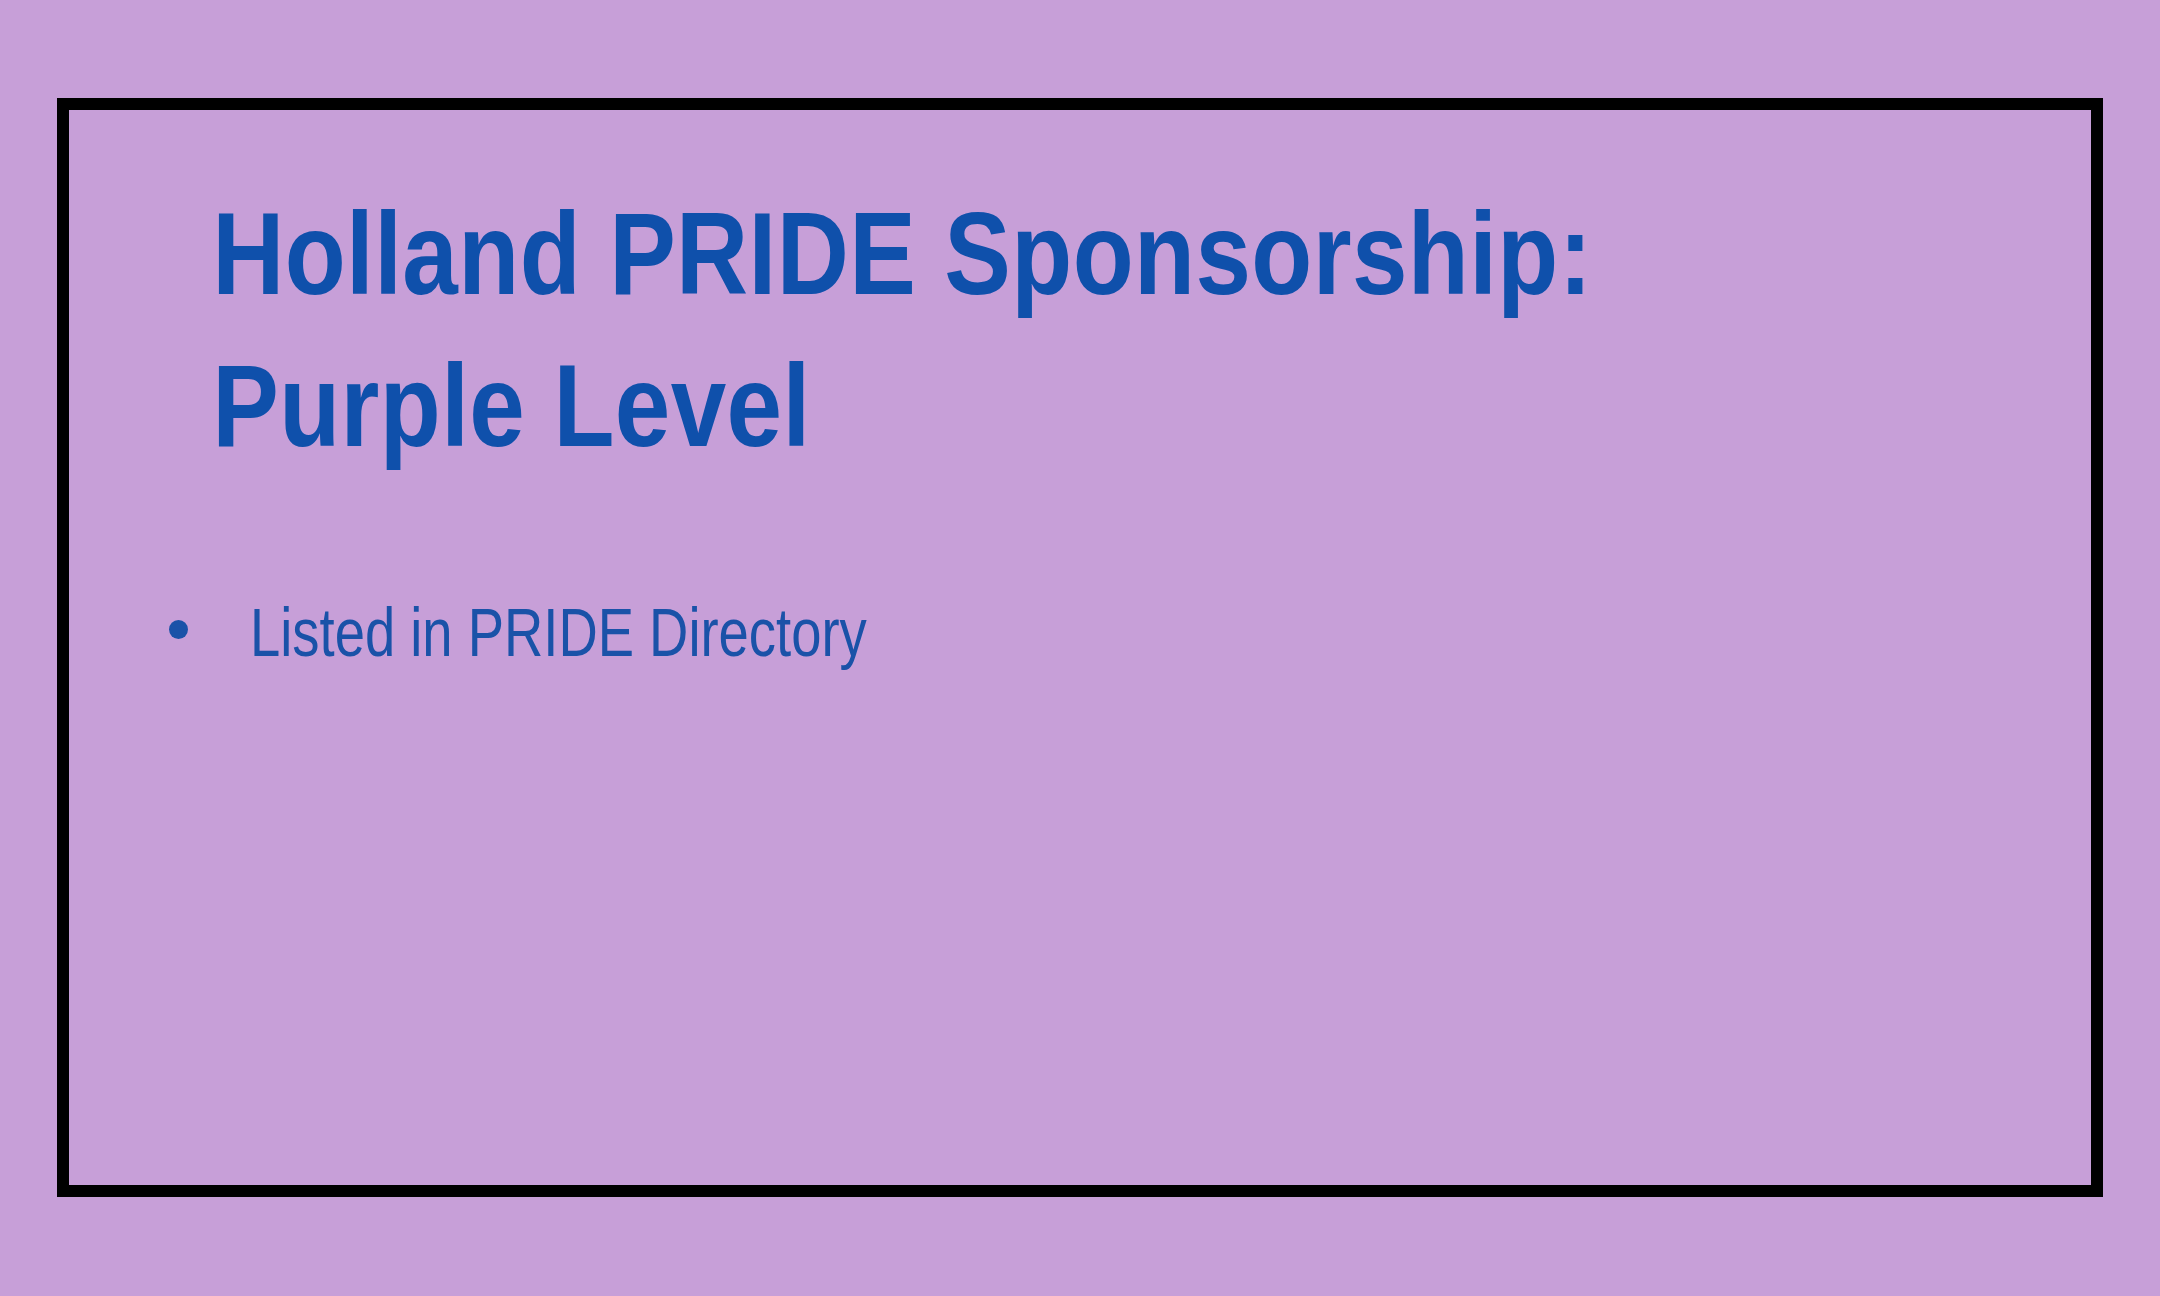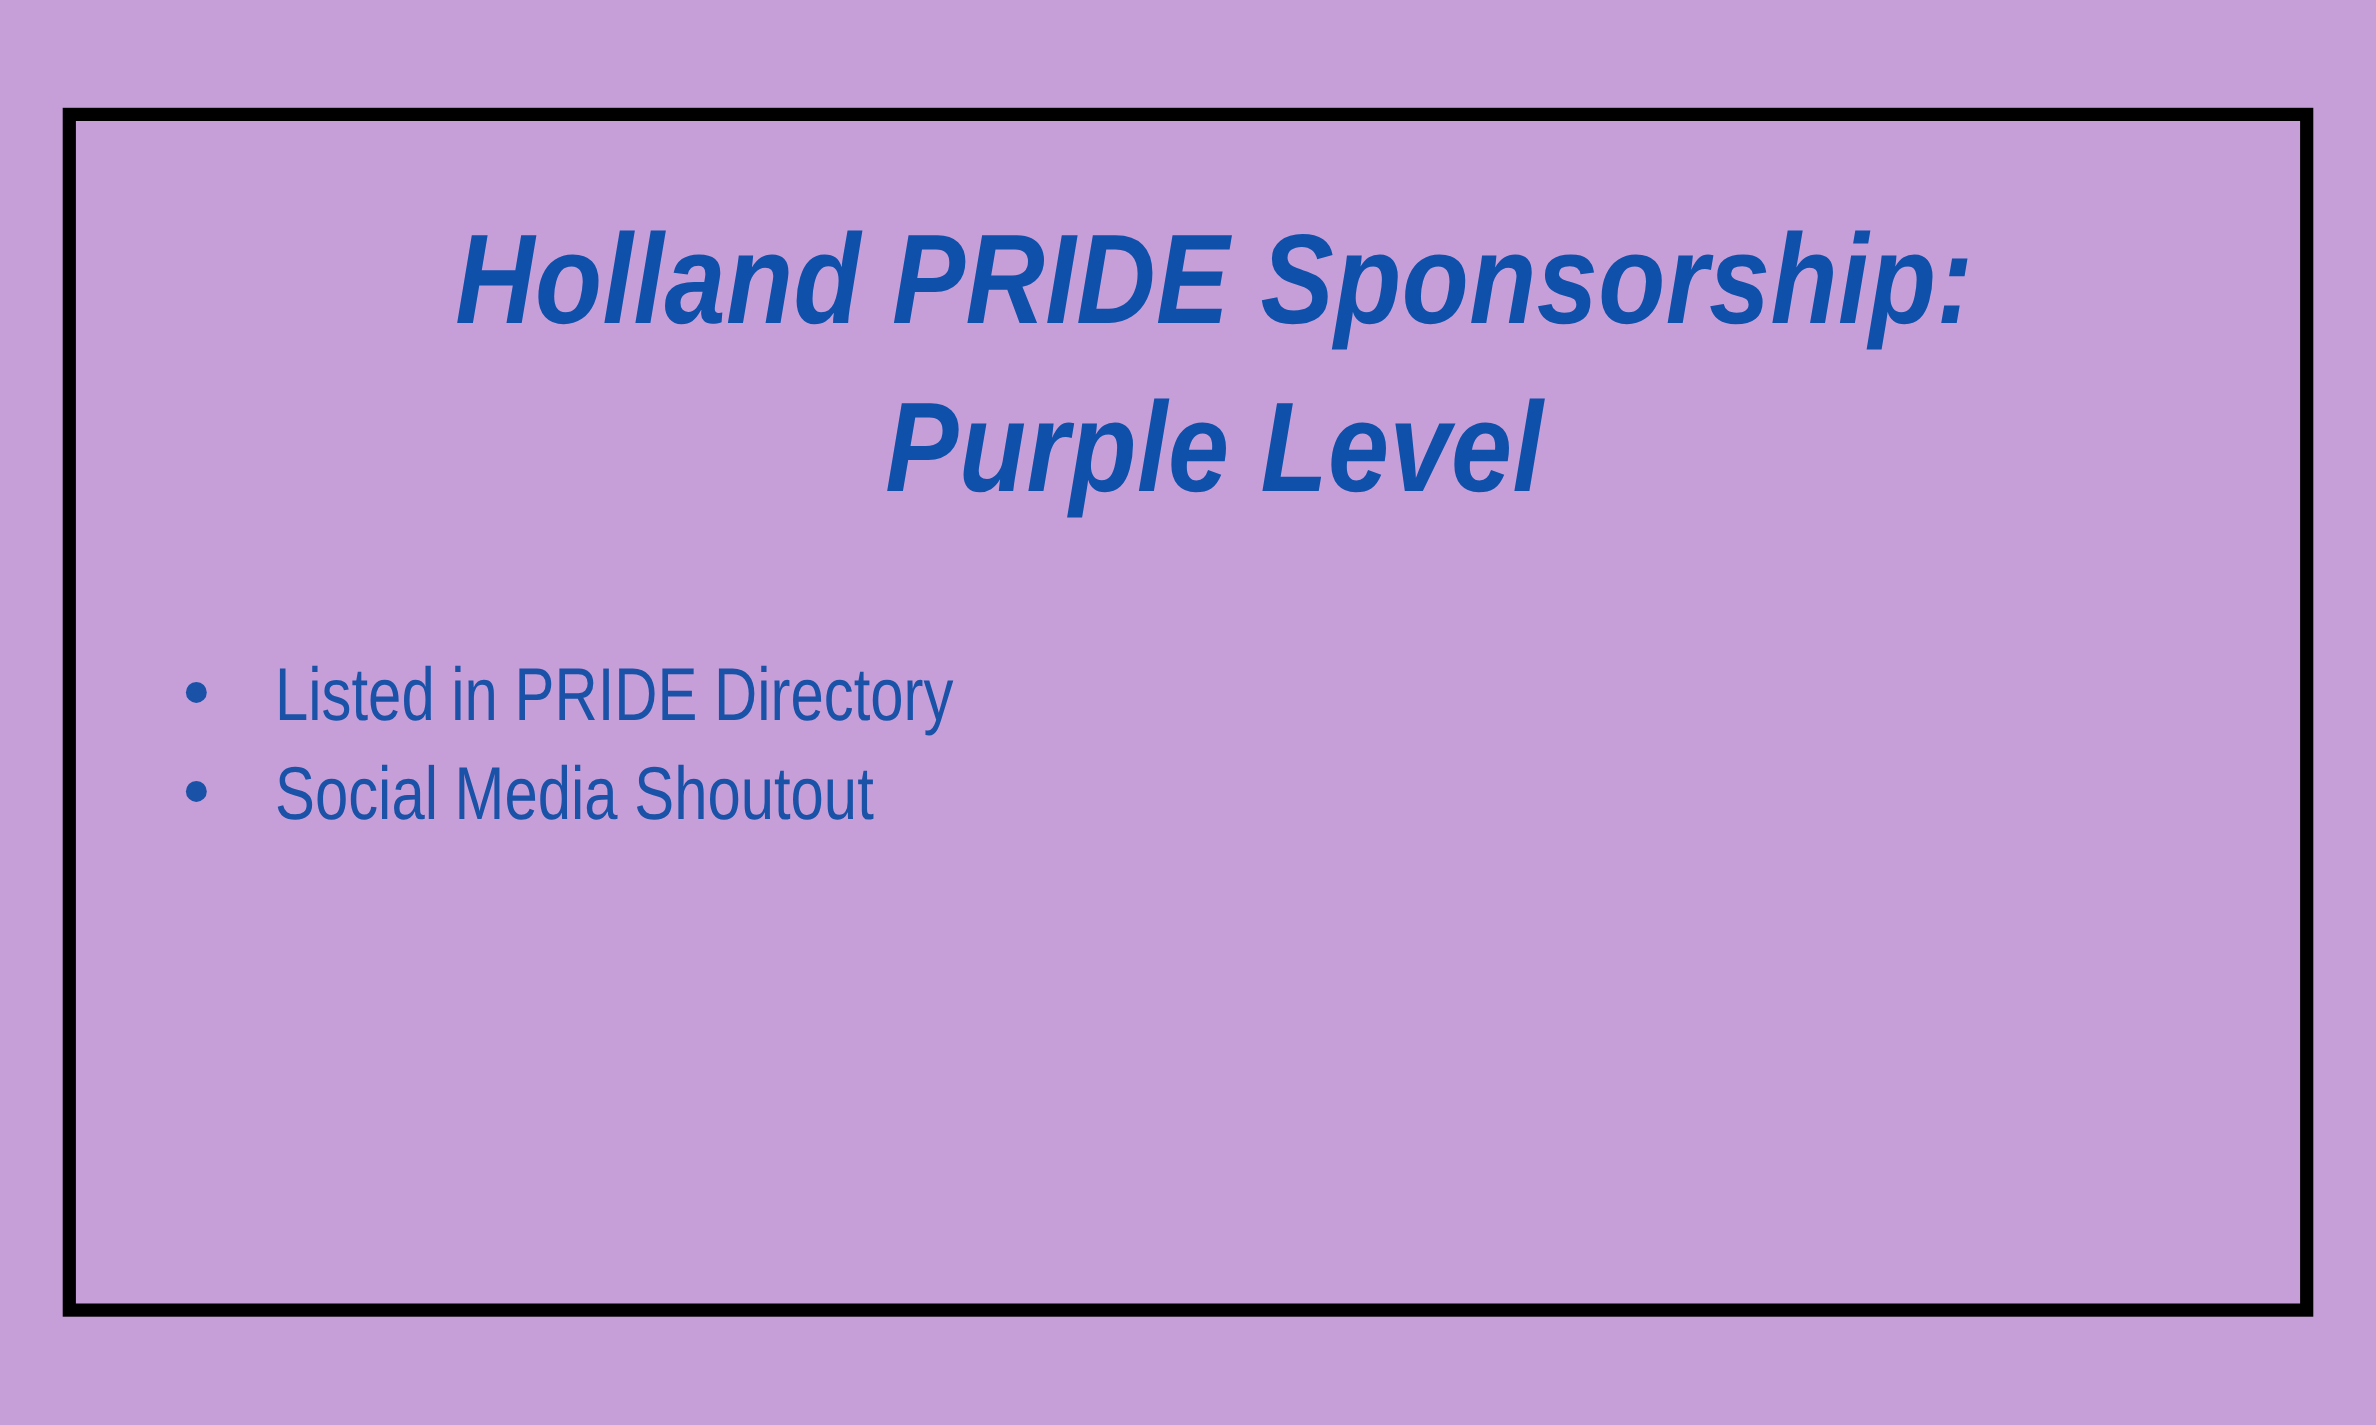--- a/index.html
+++ b/index.html
@@ -38,25 +38,23 @@
     left: 0;
     top: 0;
     width: 2046px;
     height: 1099px;
     box-sizing: border-box;
   }
 
   
   #title-block {
     position: absolute;
-    left: 12px;
+    left: 0;
     top: 68px;
     width: 2046px;
-    text-align: center;
-    font-style: italic;
   }
   .title-line {
     display: block;
     color: #0f50ab;
     font-family: "Liberation Sans Narrow", "Liberation Sans", sans-serif;
     font-weight: 700;
     font-size: 116px;
     line-height: 152px;
     letter-spacing: 0.5px;
     white-space: pre;
@@ -112,22 +110,18 @@
       <div id="title-block">
         <span class="title-line">Holland PRIDE Sponsorship:</span>
         <span class="title-line">Purple Level</span>
       </div>
 
       <ul id="bullet-list">
         <li class="bullet-row">
           <span class="bullet-dot"></span>
           <span class="bullet-text">Listed in PRIDE Directory</span>
         </li>
-        <li class="bullet-row">
-          <span class="bullet-dot"></span>
-          <span class="bullet-text">Social Media Shoutout</span>
-        </li>
       </ul>
 
     </div>
   </div>
 
 </div>
 
 </body></html>

